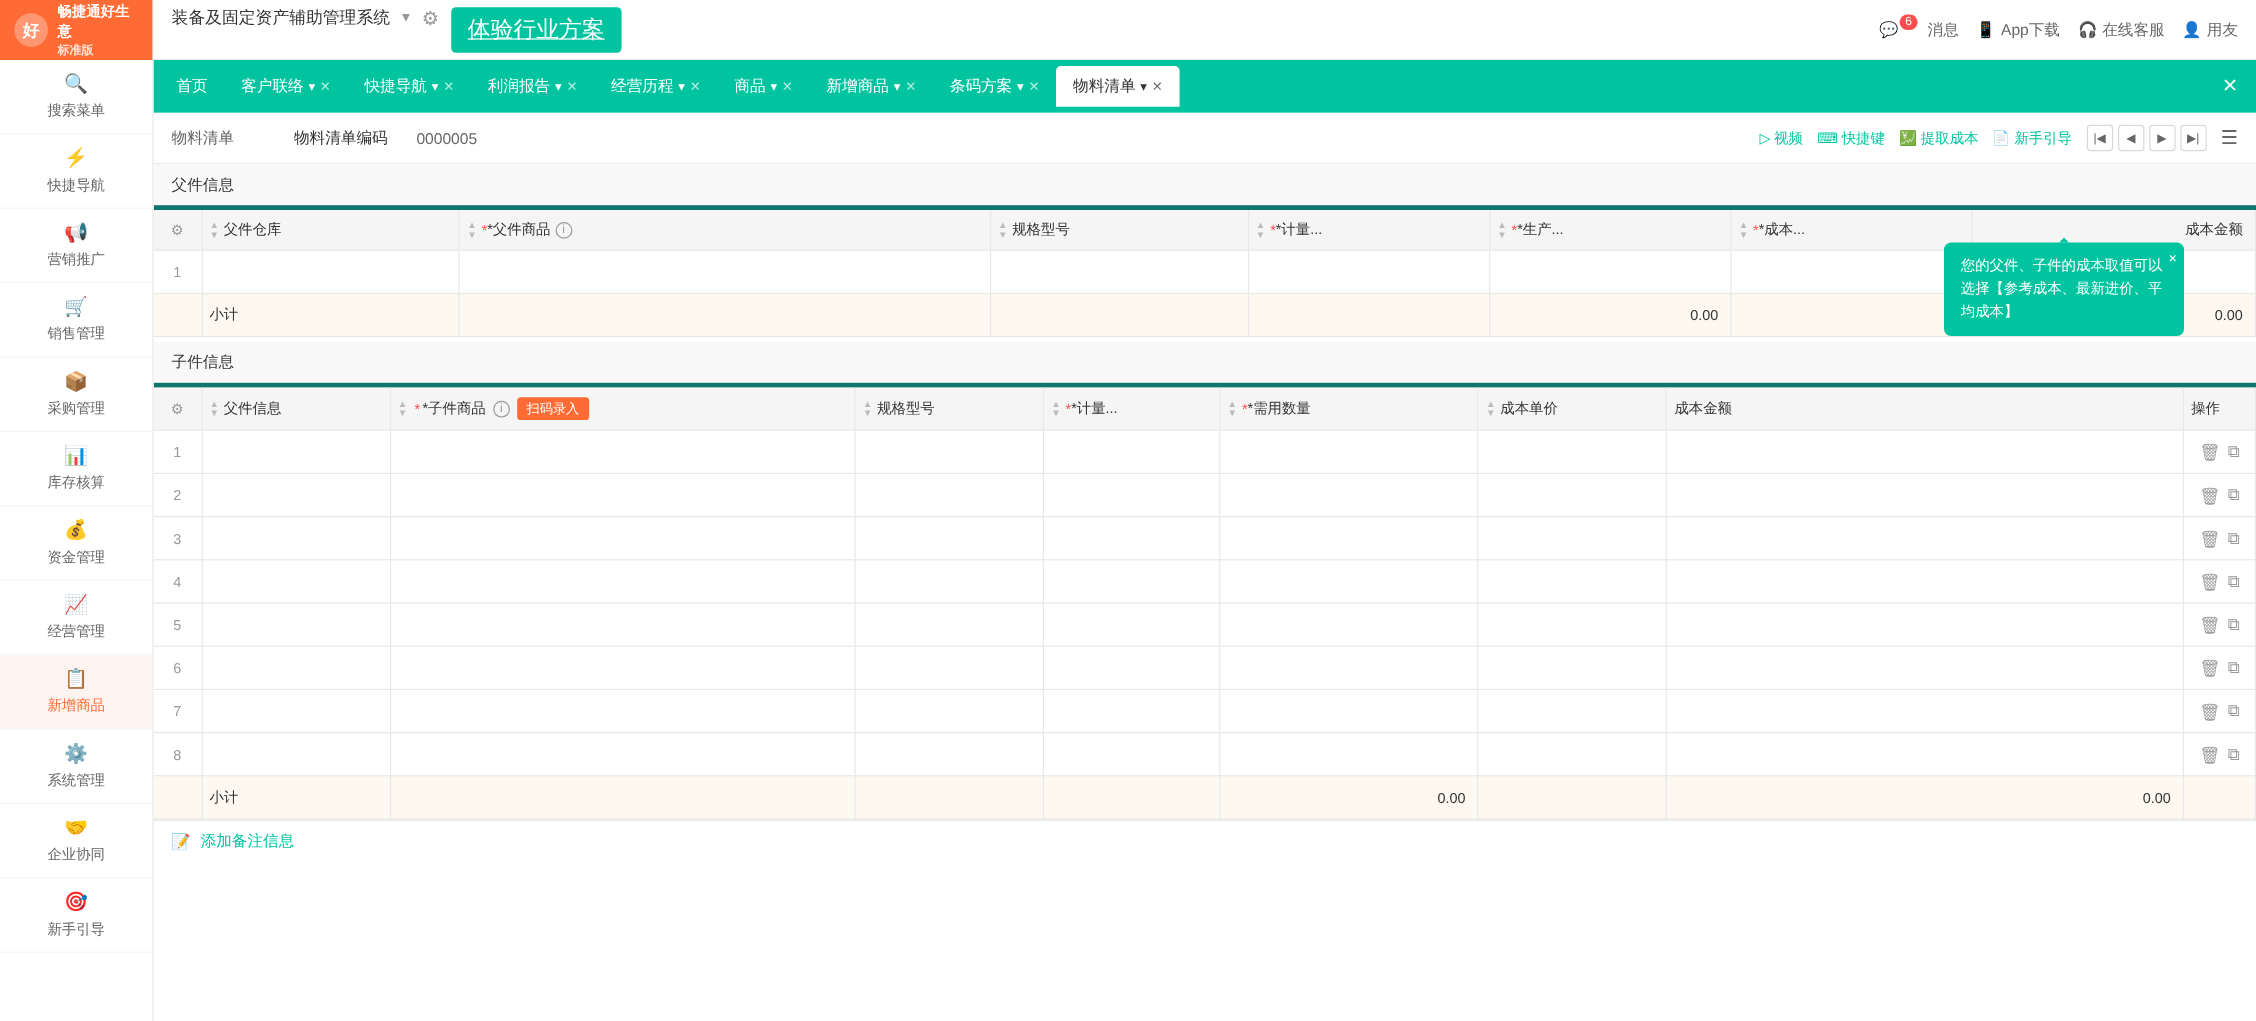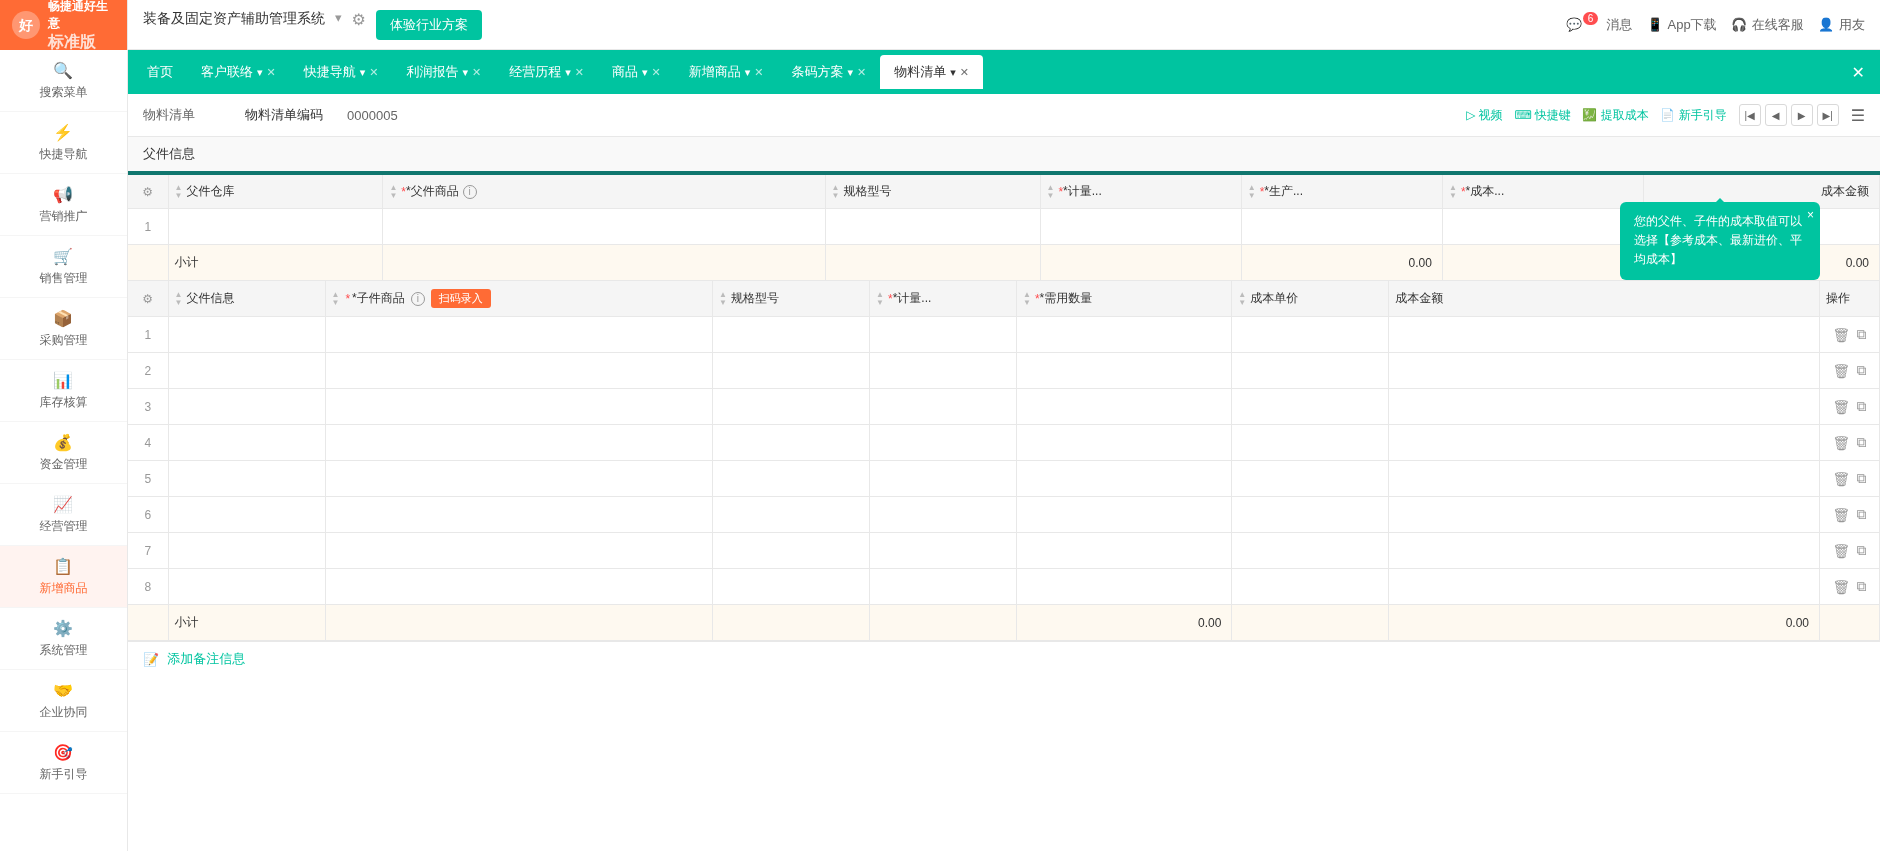--- a/index.html
+++ b/index.html
@@ -80,21 +80,22 @@
       color: #333;
       font-weight: 500;
     }
     .btn-experience {
       background: #00c4a0;
       color: white;
       border: none;
       padding: 6px 14px;
       border-radius: 4px;
       cursor: pointer;
-      font-size: 13px;
+      font-size: 19px;
+      text-decoration: underline;
     }
     .top-right {
       display: flex;
       align-items: center;
       gap: 15px;
       color: #666;
       font-size: 13px;
     }
     .top-right-item {
       display: flex;
@@ -355,21 +356,21 @@
 <body>
 
 <div class="sidebar">
   <div class="sidebar-logo">
     <svg class="logo-icon" viewBox="0 0 32 32">
       <circle cx="16" cy="16" r="14" fill="white" opacity="0.3"></circle>
       <text x="16" y="21" text-anchor="middle" font-size="14" fill="white">好</text>
     </svg>
     <div>
       <div style="font-size:12px;font-weight:bold;">畅捷通好生意</div>
-      <div style="font-size:16px;opacity:0.8;">标准版</div>
+      <div style="font-size:10px;opacity:0.8;">标准版</div>
     </div>
   </div>
 
   <div class="sidebar-item">
     <div class="sidebar-icon">🔍</div>
     <span>搜索菜单</span>
   </div>
   <div class="sidebar-item">
     <div class="sidebar-icon">⚡</div>
     <span>快捷导航</span>
@@ -613,20 +614,23 @@
           <td></td>
           <td></td>
           <td></td>
           <td class="subtotal-value" style="text-align:right;padding-right:10px;">0.00</td>
           <td></td>
           <td class="subtotal-value" style="text-align:right;padding-right:10px;">0.00</td>
         </tr>
       </tbody>
     </table>
 
+    <div class="section-header" style="margin-top:4px;">
+      <span>子件信息</span>
+    </div>
     <table class="data-table">
       <thead>
         <tr>
           <th class="th-settings">⚙</th>
           <th>
             <div class="th-sort">
               <div class="sort-arrows">
                   <span>▲</span>
                   <span>▼</span>
                 </div>

